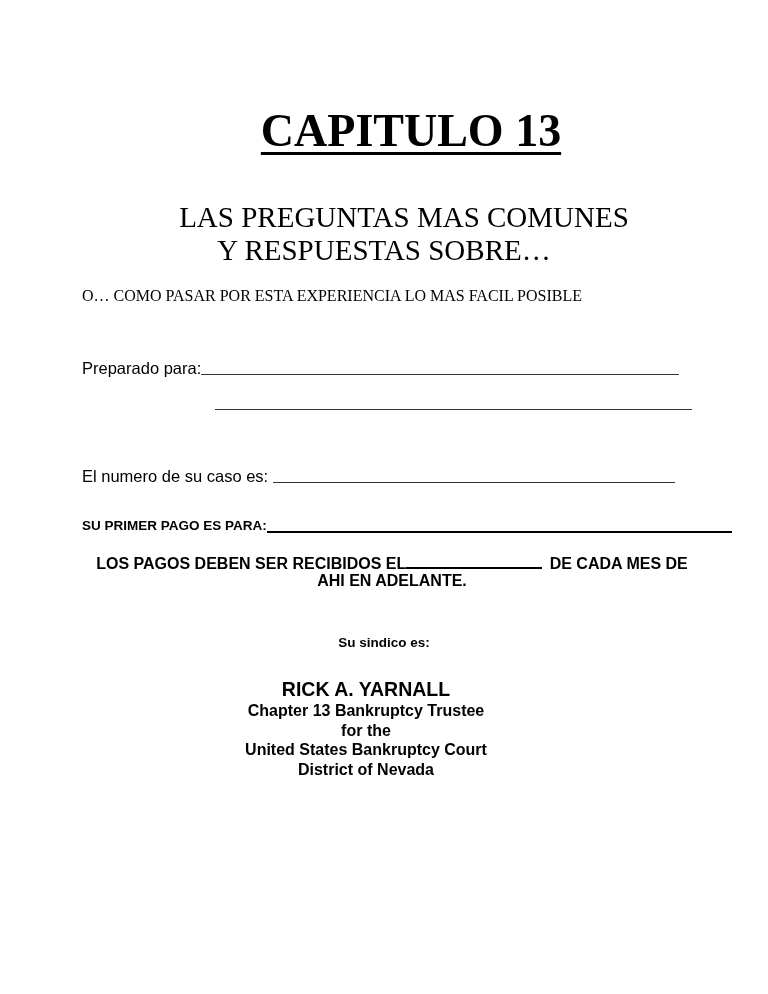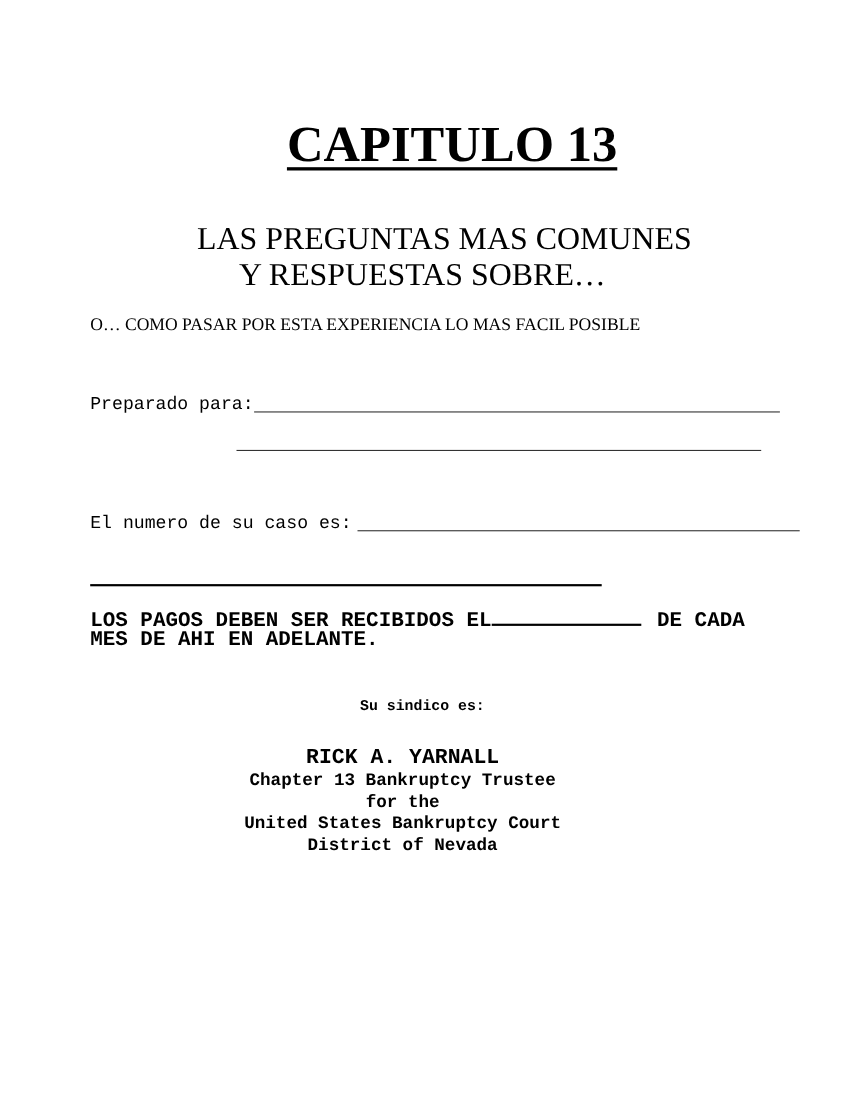--- a/index.html
+++ b/index.html
@@ -15,21 +15,21 @@
       color: #000000;
     }
     .page {
       position: absolute;
       left: 0; top: 0;
       width: 768px;
       height: 994px;
       background: #ffffff;
     }
     .serif { font-family: "Liberation Serif", "DejaVu Serif", serif; }
-    .sans { font-family: Liberation Mono, monospace; }
+    .sans { font-family: Liberation Sans, sans-serif; }
 
     .title {
       position: absolute;
       left: 0; width: 768px;
       top: 104px;
       text-align: center;
       font-size: 46px;
       font-weight: bold;
       line-height: 54px;
       margin-left: 27px;
@@ -102,23 +102,24 @@
       width: 465px;
       border-bottom: 2px solid #000000;
       margin-bottom: 2px;
     }
 
     .payments-block {
       position: absolute;
       left: 82px;
       top: 554px;
       width: 620px;
-      font-size: 19px;
+      font-size: 16px;
       font-weight: bold;
       line-height: 17px;
+      text-align: center;
     }
     .payments-block .blank {
       display: inline-block;
       width: 136px;
       border-bottom: 2px solid #000000;
       height: 13px;
       vertical-align: baseline;
       margin-right: 3px;
     }
 
@@ -167,20 +168,21 @@
     <span class="field-line"></span>
   </div>
   <div class="line-extra"></div>
 
   <div class="field-row row-case sans">
     <span class="field-label">El numero de su caso es:</span>
     <span class="field-line"></span>
   </div>
 
   <div class="field-row row-payment sans">
+    <span class="field-label">SU PRIMER PAGO ES PARA:</span>
     <span class="field-line"></span>
   </div>
 
   <div class="payments-block sans">
     <span>LOS PAGOS DEBEN SER RECIBIDOS EL</span><span class="blank"></span>
     <span>DE CADA MES DE AHI EN ADELANTE.</span>
   </div>
 
   <div class="trustee-intro sans">Su sindico es:</div>
 

